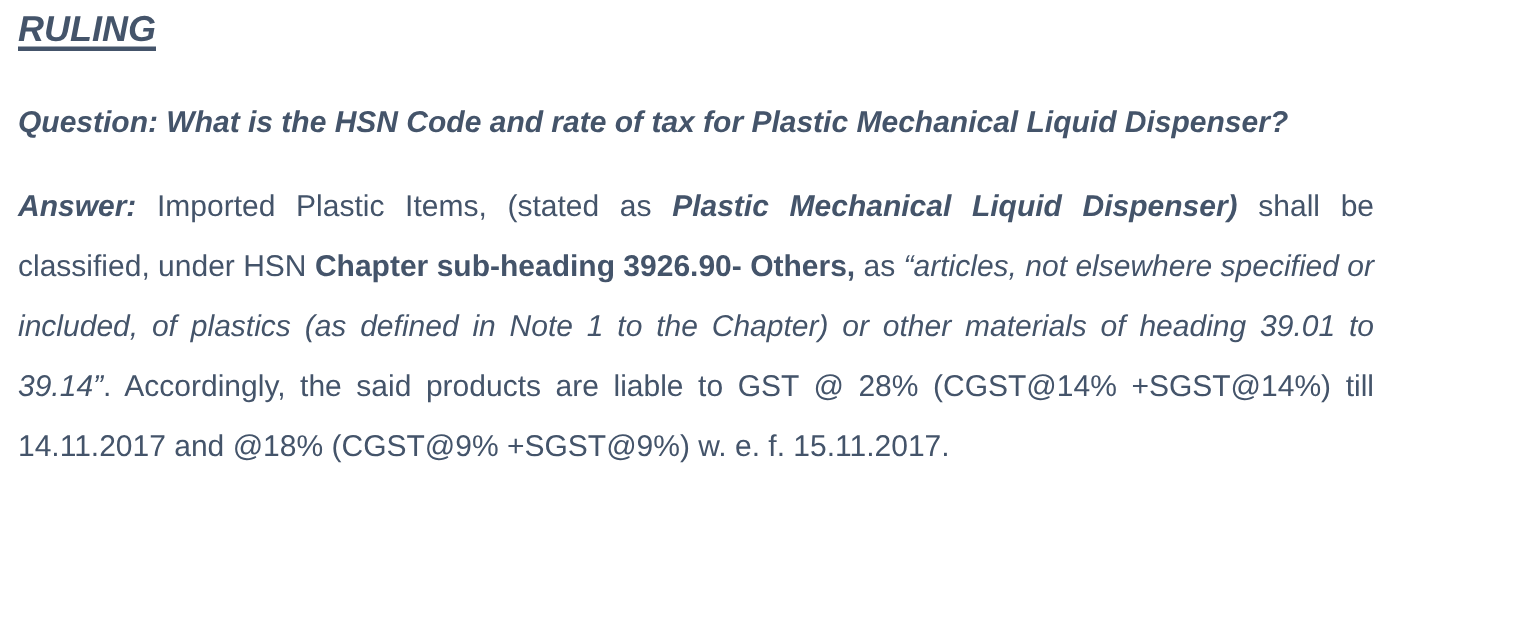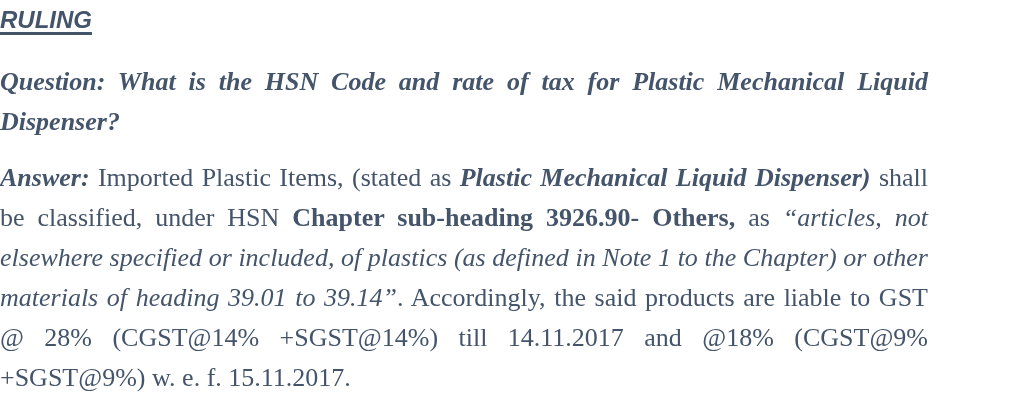--- a/index.html
+++ b/index.html
@@ -11,41 +11,40 @@
     width: 1024px;
     height: 411px;
     box-sizing: border-box;
     font-family: "Liberation Sans", sans-serif;
     overflow: hidden;
   }
   .page {
     box-sizing: border-box;
     width: 928px;
     height: 411px;
-    padding: 0 0;
+    padding: 0 12px;
   }
   .heading {
     margin: 0 0 22px 0;
     font-size: 24px;
     line-height: 40px;
     font-weight: bold;
     font-style: italic;
     text-align: left;
   }
   .heading .underlined {
     text-decoration: underline;
     text-decoration-thickness: 2.5px;
     text-underline-offset: 4px;
   }
   p.para {
     margin: 0;
-    font-size: 26px;
+    font-size: 20px;
     line-height: 40px;
     text-align: justify;
-    font-family: Liberation Serif, serif;
   }
   p.question {
     margin-bottom: 16px;
     font-weight: bold;
     font-style: italic;
   }
   .bi { font-weight: bold; font-style: italic; }
   .b  { font-weight: bold; font-style: normal; }
   .i  { font-weight: normal; font-style: italic; }
   .r  { font-weight: normal; font-style: normal; margin-top: 24px; }

